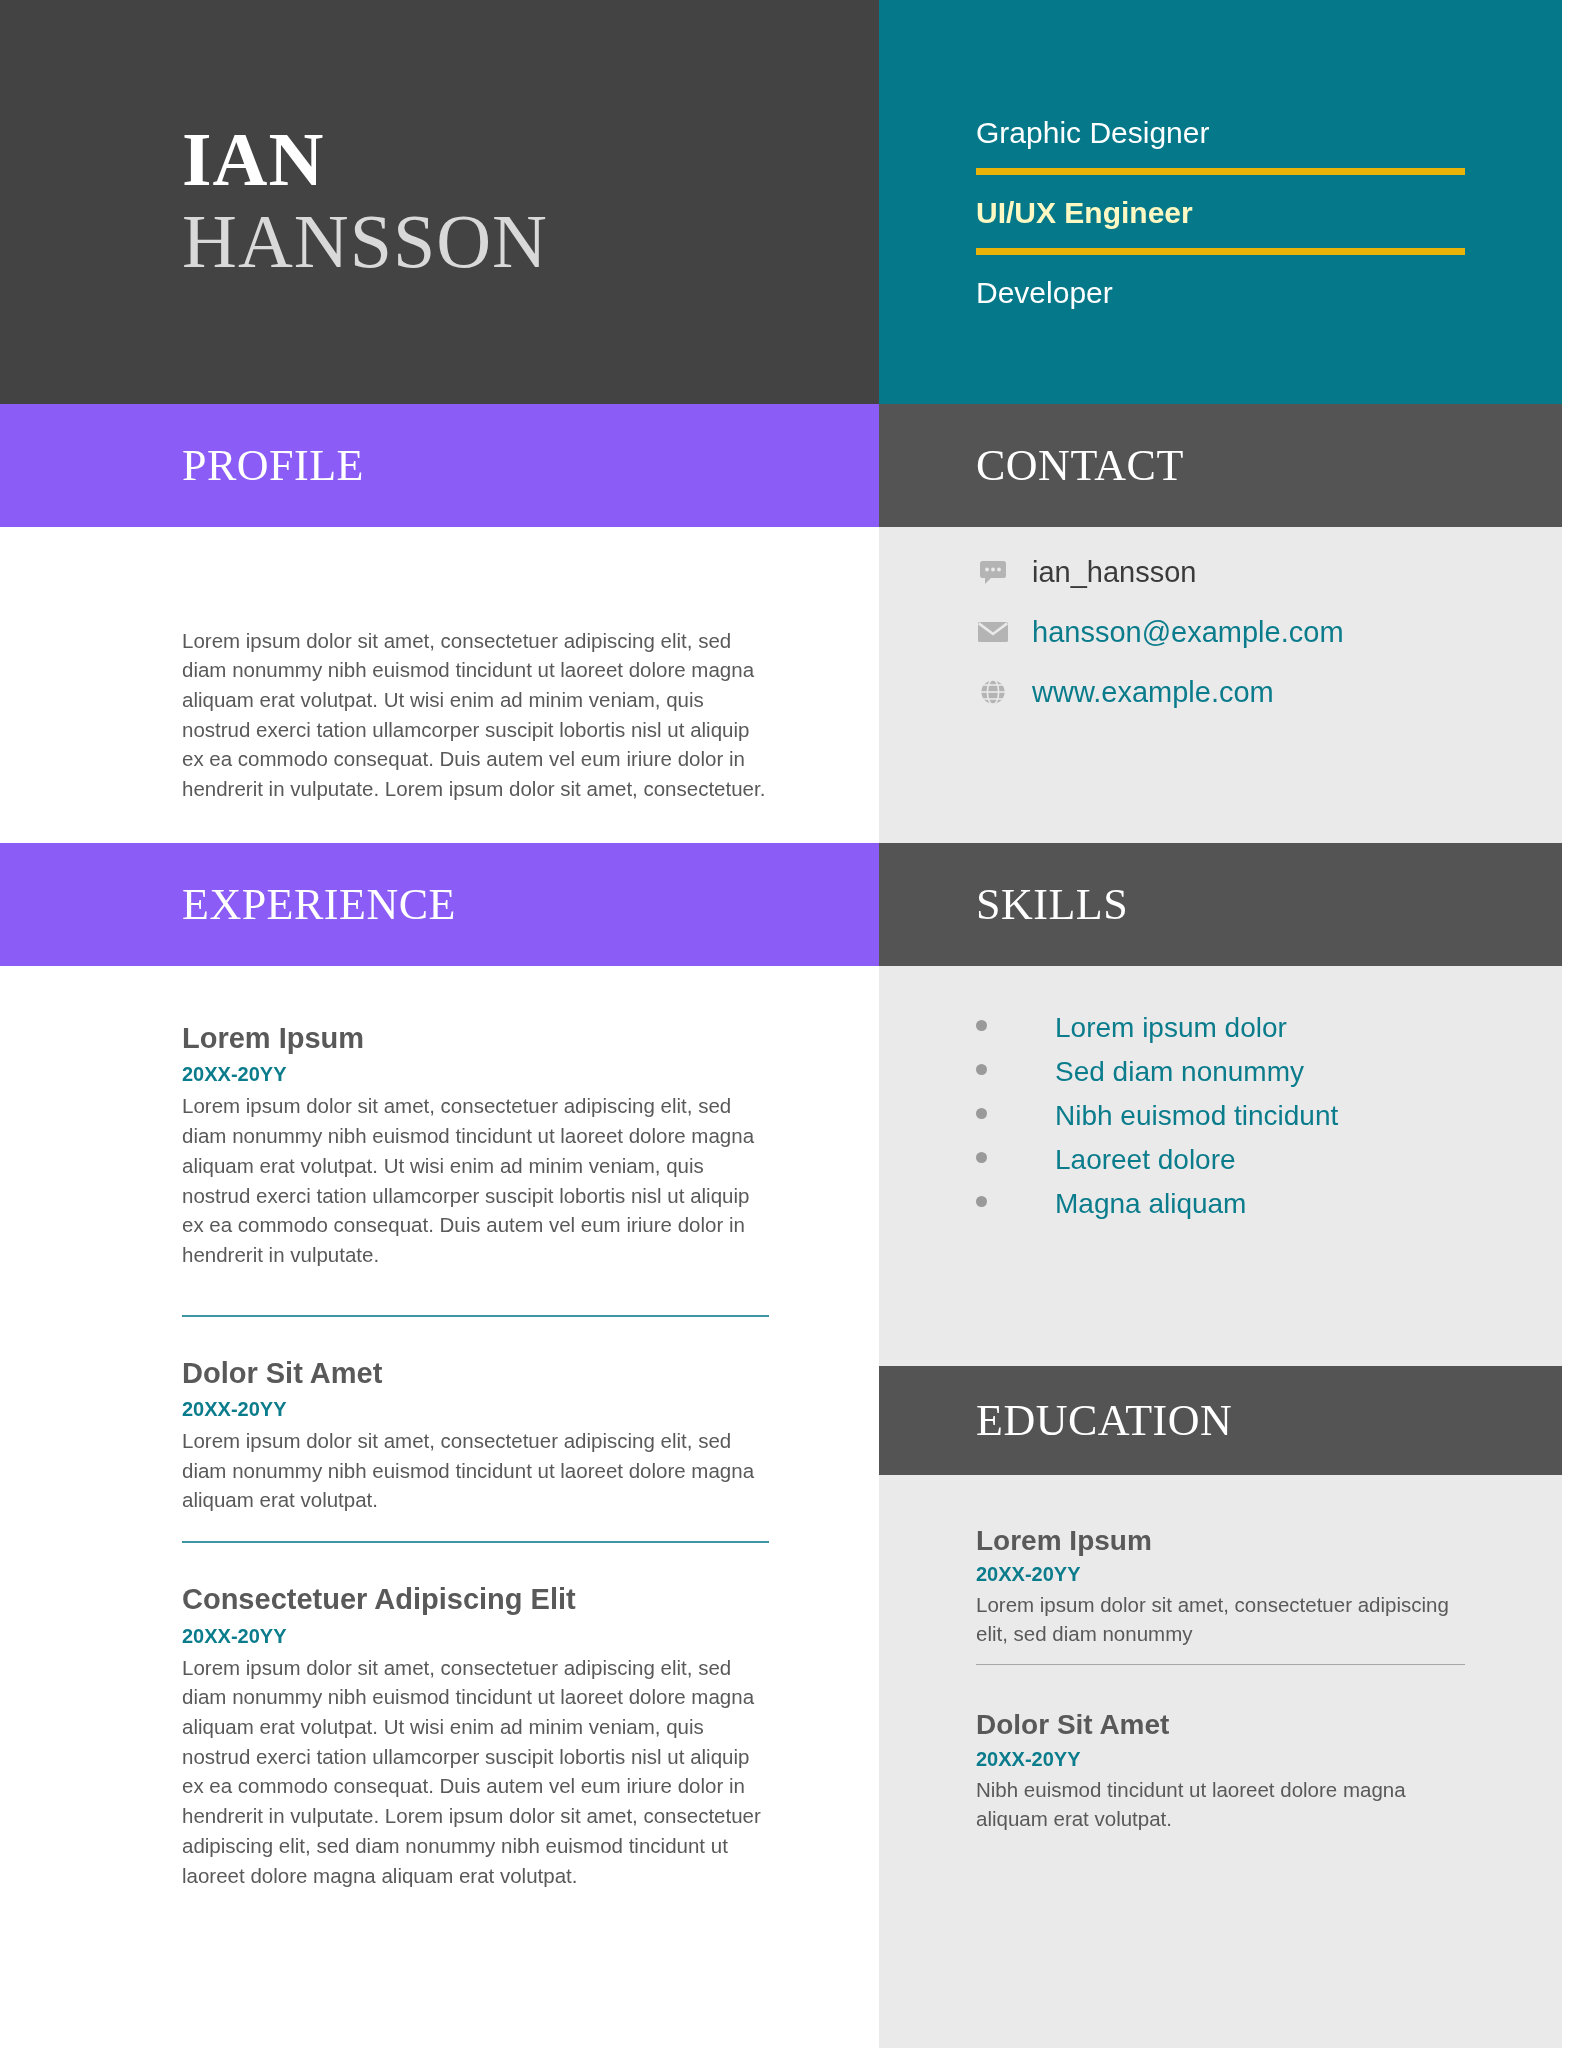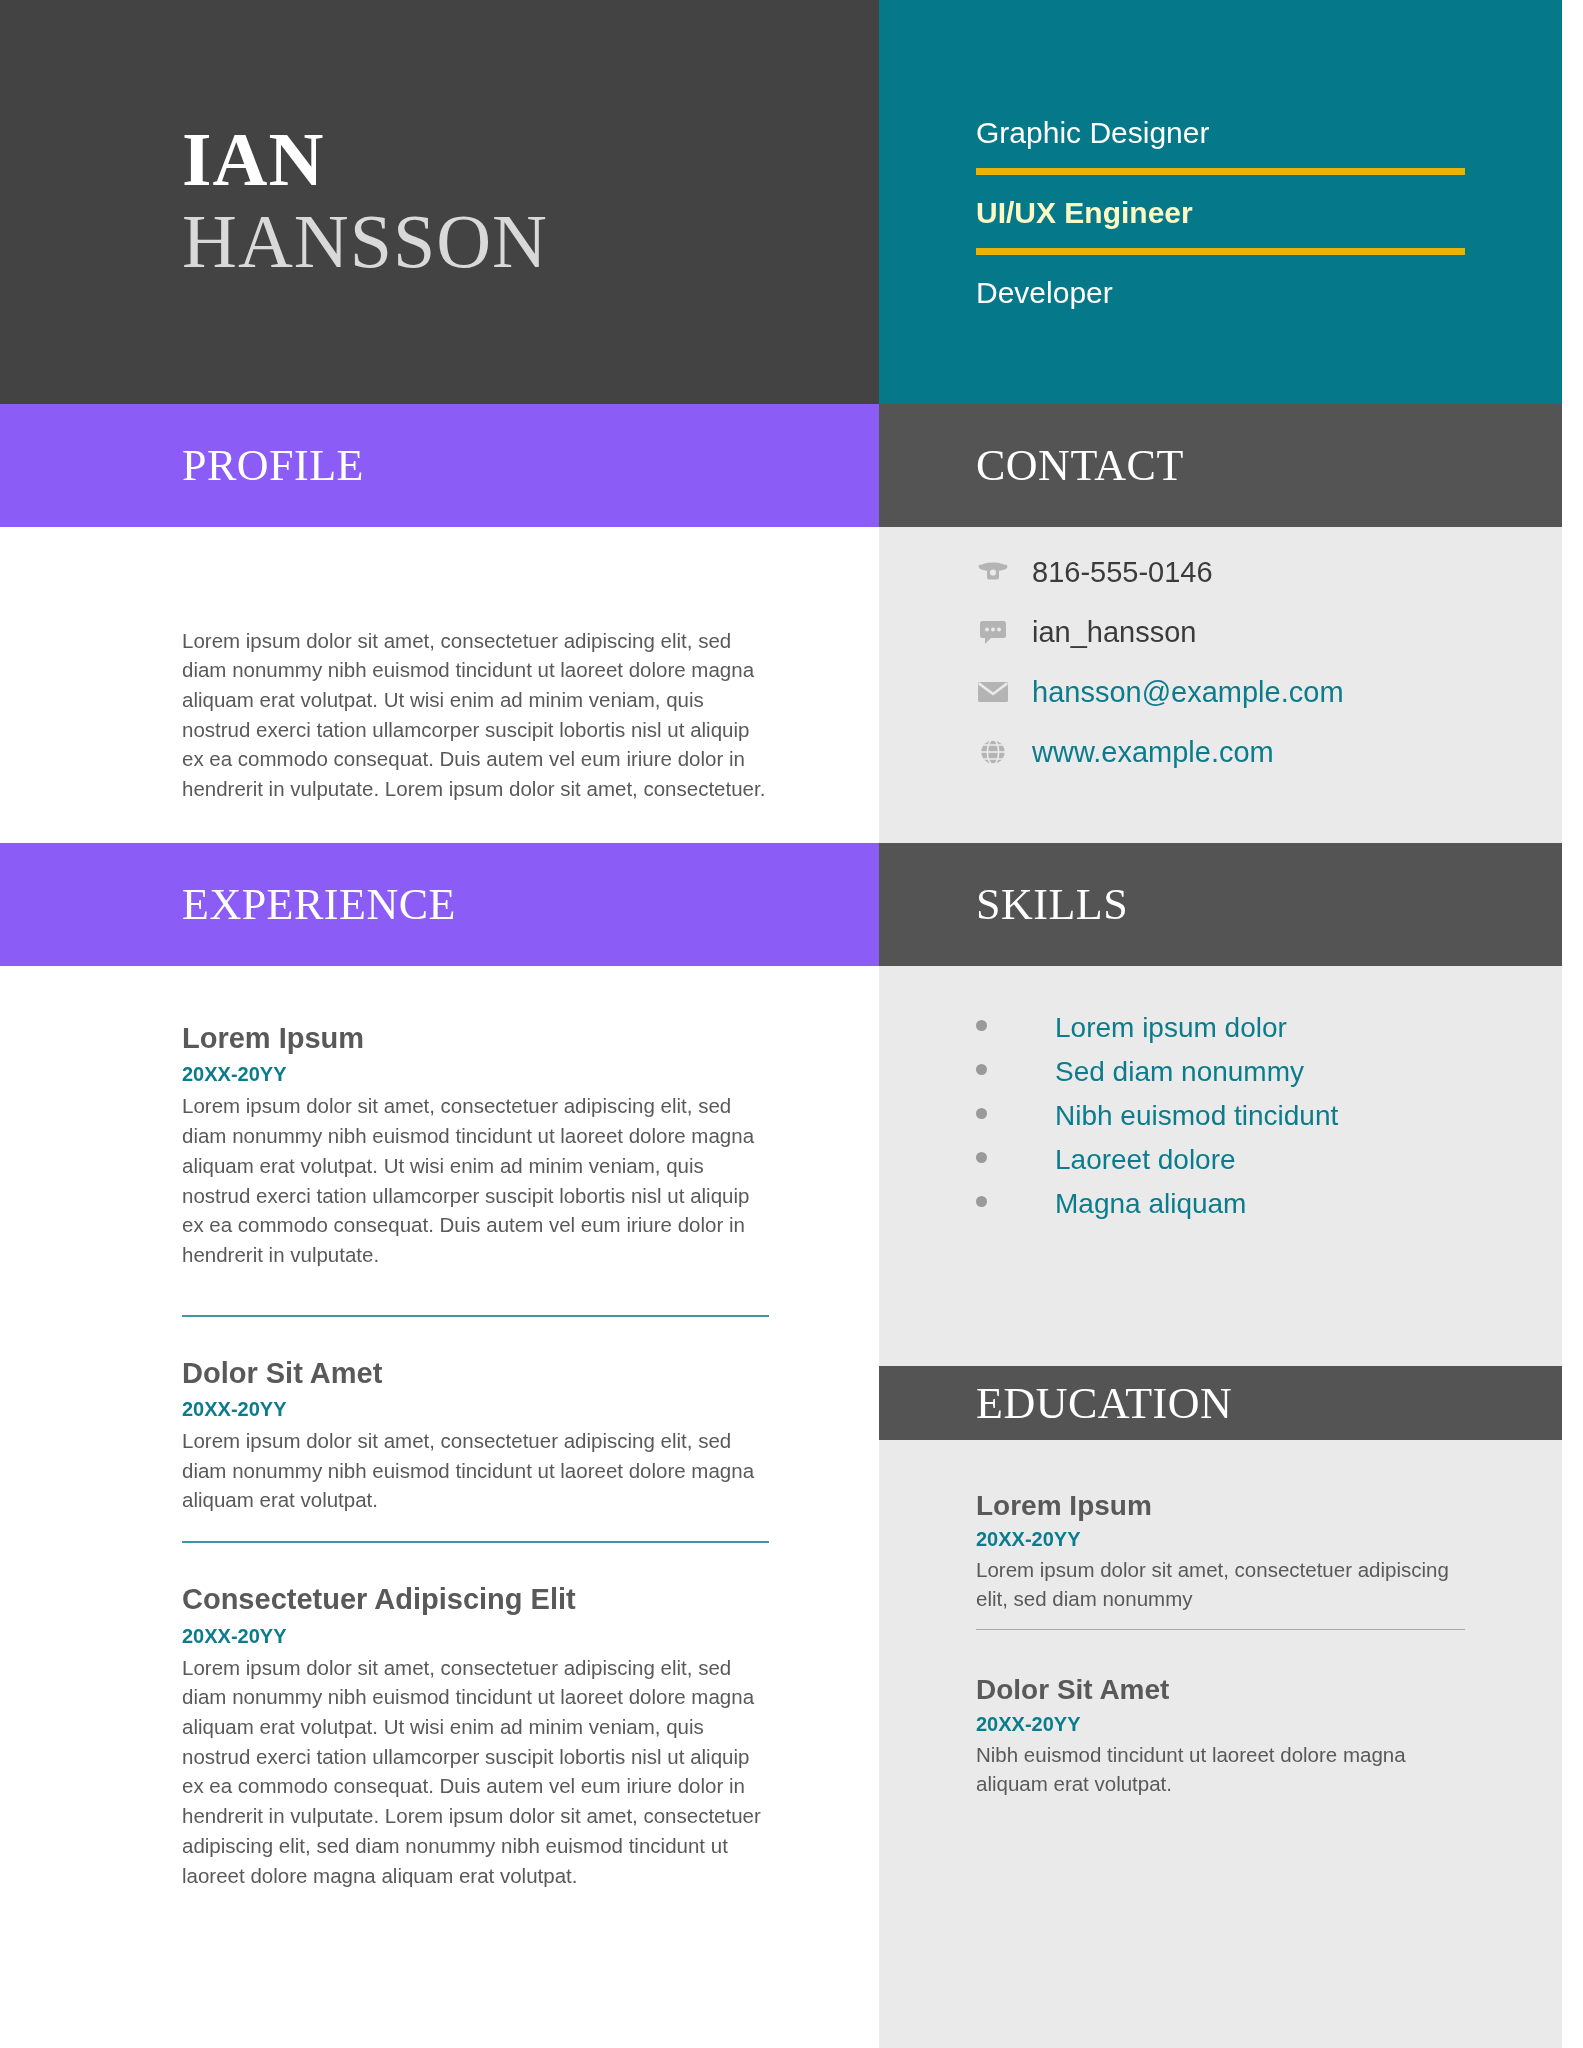--- a/index.html
+++ b/index.html
@@ -243,32 +243,20 @@
     </div>
   </div>
 
   <div class="row profile-row">
     <div class="col-left body-left">
       <p class="profile-text">Lorem ipsum dolor sit amet, consectetuer adipiscing elit, sed diam nonummy nibh euismod tincidunt ut laoreet dolore magna aliquam erat volutpat. Ut wisi enim ad minim veniam, quis nostrud exerci tation ullamcorper suscipit lobortis nisl ut aliquip ex ea commodo consequat. Duis autem vel eum iriure dolor in hendrerit in vulputate. Lorem ipsum dolor sit amet, consectetuer.</p>
     </div>
     <div class="col-right body-right">
       <div class="contact-list">
 
-        <div class="contact-item">
-          <span class="contact-ico">
-            <svg width="30" height="24" viewBox="0 0 30 24" fill="#b4b4b4">
-              <ellipse cx="15" cy="7" rx="14" ry="4.4"></ellipse>
-              <rect x="9" y="8.5" width="12" height="11" rx="2.6"></rect>
-              <circle cx="15" cy="12.5" r="3.1" fill="#eaeaea"></circle>
-              <rect x="0.5" y="5.2" width="7" height="3.6" rx="1.8" transform="rotate(18 4 7)"></rect>
-              <rect x="22.5" y="5.2" width="7" height="3.6" rx="1.8" transform="rotate(-18 26 7)"></rect>
-            </svg>
-          </span>
-          <span class="contact-val">816-555-0146</span>
-        </div>
 
         <div class="contact-item">
           <span class="contact-ico">
             <svg width="26" height="24" viewBox="0 0 26 24" fill="#b4b4b4">
               <rect x="0" y="1" width="26" height="17" rx="2.5"></rect>
               <polygon points="5,17 5,24 12,17"></polygon>
               <circle cx="7" cy="9.5" r="1.9" fill="#eaeaea"></circle>
               <circle cx="13" cy="9.5" r="1.9" fill="#eaeaea"></circle>
               <circle cx="19" cy="9.5" r="1.9" fill="#eaeaea"></circle>
             </svg>
@@ -363,21 +351,21 @@
             <span class="skill-bullet"></span>
             <span class="skill-label">Laoreet dolore</span>
           </div>
           <div class="skill-item">
             <span class="skill-bullet"></span>
             <span class="skill-label">Magna aliquam</span>
           </div>
         </div>
       </div>
 
-      <div class="band-cell band-dark band-right-pad" style="height:74px;">
+      <div class="band-cell band-dark band-right-pad" style="height:109px;">
         <span class="band-title">EDUCATION</span>
       </div>
 
       <div class="body-right" style="height:719px;">
         <div class="edu-wrap">
 
           <div>
             <div class="edu-title">Lorem Ipsum</div>
             <div class="edu-date">20XX-20YY</div>
             <p class="edu-body">Lorem ipsum dolor sit amet, consectetuer adipiscing elit, sed diam nonummy</p>

